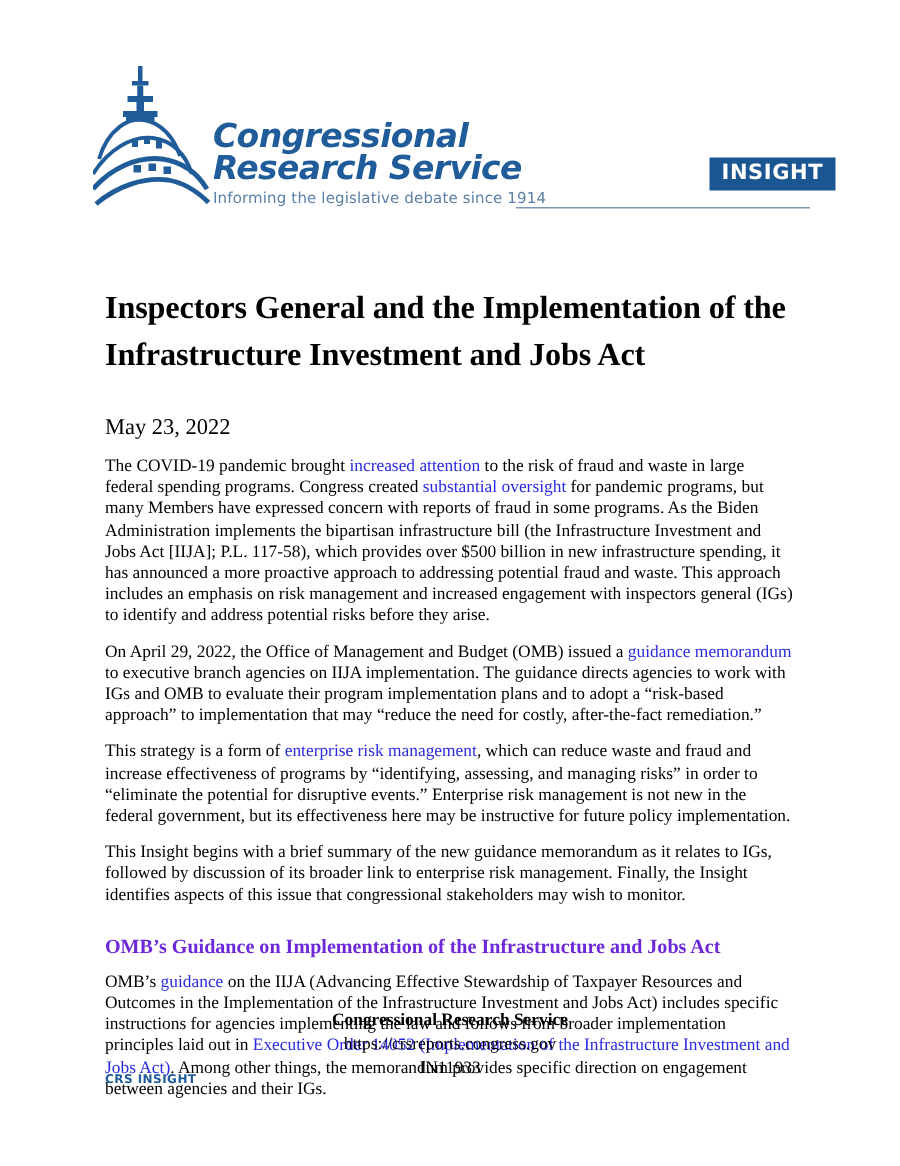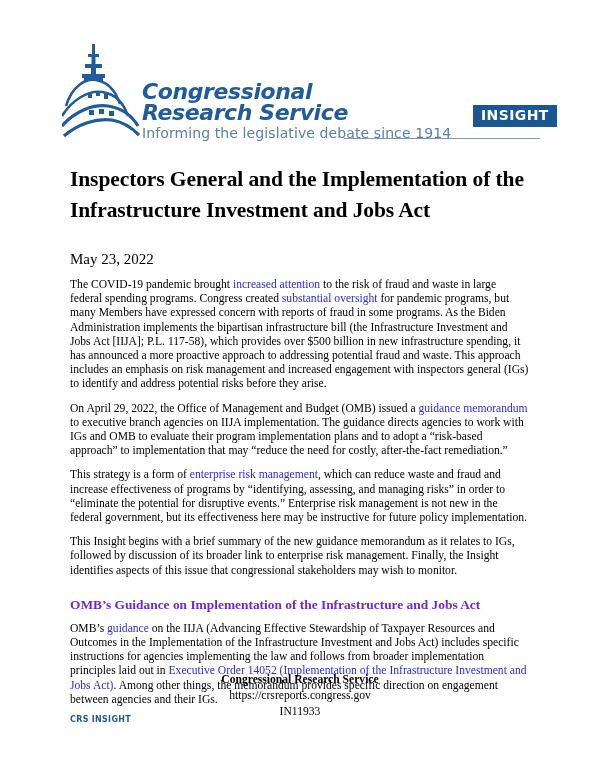--- a/index.html
+++ b/index.html
@@ -58,21 +58,21 @@
     font-style: italic;
     font-size: 22px;
     line-height: 21px;
     color: #1f5c99;
     letter-spacing: -0.4px;
     white-space: nowrap;
   }
 
   .wordmark-tag {
     font-family: "DejaVu Sans", sans-serif;
-    font-size: 14px;
+    font-size: 10px;
     line-height: 14px;
     color: #5b7fa6;
     letter-spacing: 0.1px;
     margin-top: 3px;
     white-space: nowrap;
   }
 
   .header-rule {
     position: absolute;
     left: 344px;
@@ -93,21 +93,21 @@
     font-size: 14px;
     letter-spacing: 0.4px;
     padding: 3px 8px 4px 8px;
     line-height: 15px;
   }
 
   
   .content {
     position: absolute;
     left: 70px;
-    top: 164px;
+    top: 190px;
     width: 460px;
   }
 
   h1.doc-title {
     font-family: "Liberation Serif", serif;
     font-weight: bold;
     font-size: 21.5px;
     line-height: 31px;
     margin: 0 0 0 0;
     letter-spacing: -0.1px;

